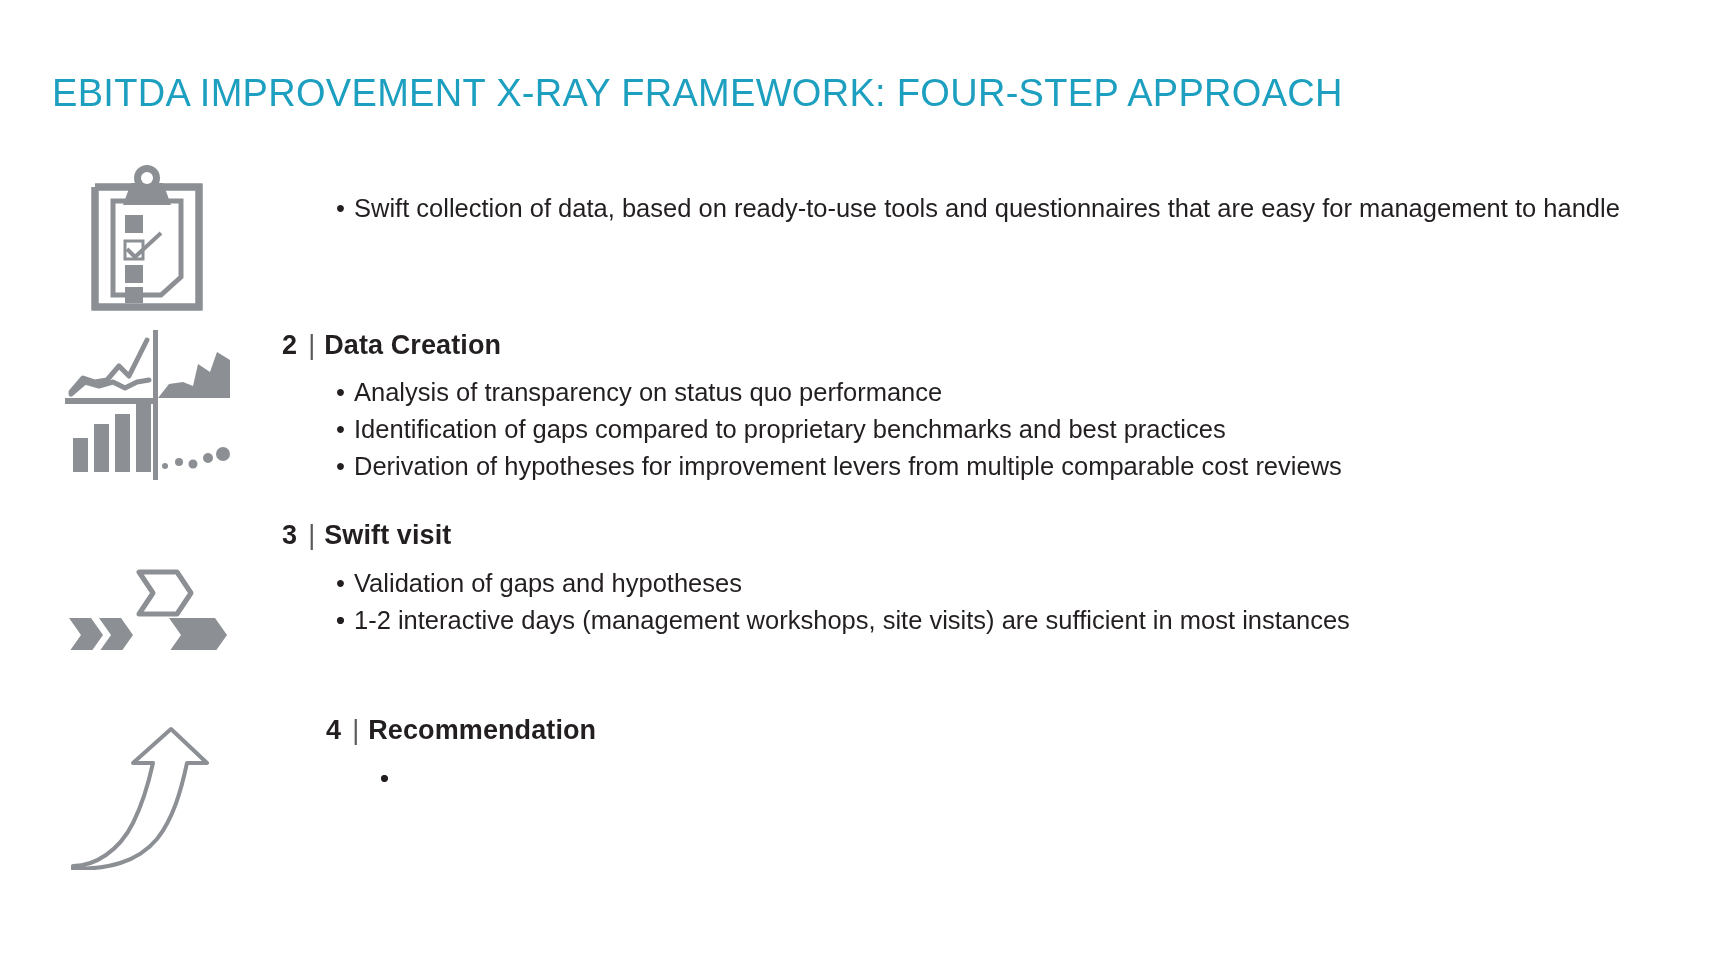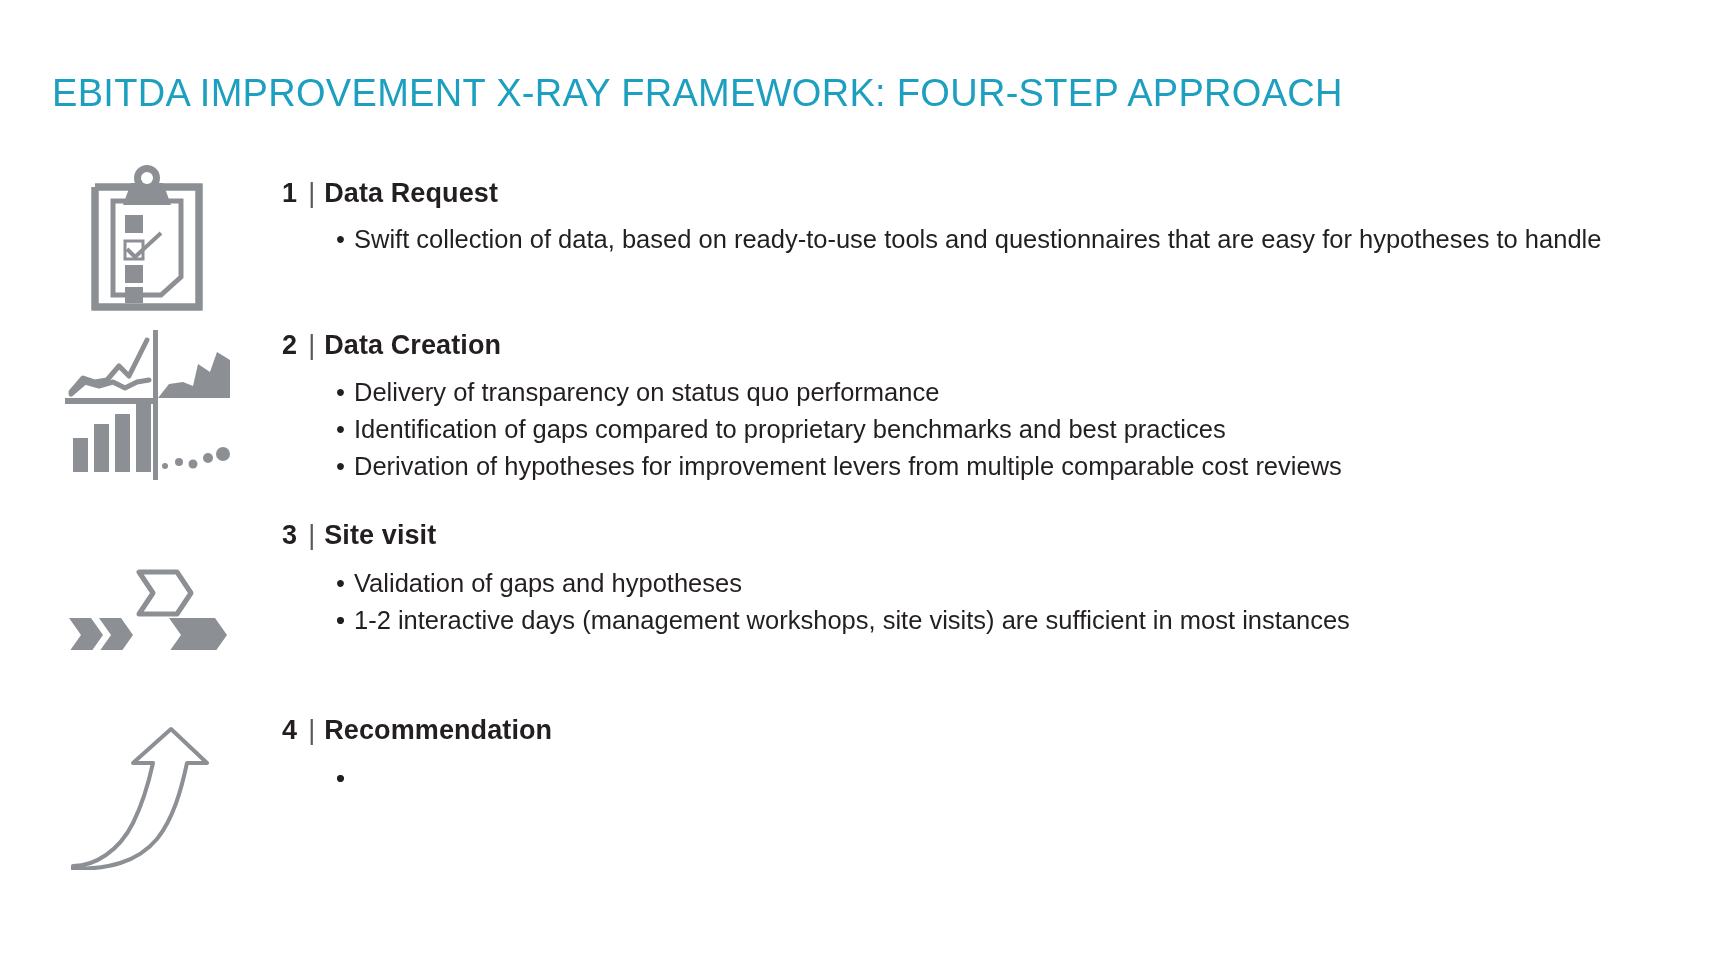--- a/index.html
+++ b/index.html
@@ -106,21 +106,21 @@
   #step-1 .bullets { margin-top: 12px; }
 
   #step-2 .step-body { top: 170px; }
   #step-2 .step-icon { top: 170px; }
   #step-2 .bullets { margin-top: 13px; }
 
   #step-3 .step-body { top: 360px; }
   #step-3 .step-icon { top: 400px; }
   #step-3 .bullets { margin-top: 14px; }
 
-  #step-4 .step-body { top: 555px; }
+  #step-4 .step-body { top: 555px; margin-left: 44px; }
   #step-4 .step-icon { top: 565px; }
   #step-4 .bullets { margin-top: 14px; }
 
   .icon-svg { display: block; }
 </style>
 </head>
 <body>
 
 <div class="slide">
 
@@ -143,27 +143,24 @@
           <circle cx="60" cy="13" r="6" fill="#ffffff"></circle>
 
           <rect x="38" y="50" width="18" height="18" fill="#8c9094"></rect>
           <rect x="38" y="76" width="18" height="18" fill="none" stroke="#8c9094" stroke-width="3"></rect>
           <path d="M40 84 L48 92 L74 68" fill="none" stroke="#8c9094" stroke-width="4"></path>
           <rect x="38" y="100" width="18" height="18" fill="#8c9094"></rect>
           <rect x="38" y="122" width="18" height="16" fill="#8c9094"></rect>
         </svg>
       </div>
       <div class="step-body">
-        <div class="step-head">
-          <span class="step-num">1</span><span class="step-sep">|</span><span class="step-label">Data Request</span>
-        </div>
         <ul class="bullets">
           <li class="bullet wrap">
             <span class="bullet-dot">•</span>
-            <span>Swift collection of data, based on ready-to-use tools and questionnaires that are easy for hypotheses to handle</span>
+            <span>Swift collection of data, based on ready-to-use tools and questionnaires that are easy for management to handle</span>
           </li>
         </ul>
       </div>
     </div>
 
     <div class="step" id="step-2">
       <div class="step-icon">
         <svg class="icon-svg" width="165" height="150" viewBox="0 0 165 150" aria-hidden="true">
 
           <rect x="0" y="68" width="88" height="6" fill="#8c9094"></rect>
@@ -186,21 +183,21 @@
           <circle cx="158" cy="124" r="7" fill="#8c9094"></circle>
         </svg>
       </div>
       <div class="step-body">
         <div class="step-head">
           <span class="step-num">2</span><span class="step-sep">|</span><span class="step-label">Data Creation</span>
         </div>
         <ul class="bullets">
           <li class="bullet">
             <span class="bullet-dot">•</span>
-            <span>Delivery of transparency on status quo performance</span>
+            <span>Analysis of transparency on status quo performance</span>
           </li>
           <li class="bullet">
             <span class="bullet-dot">•</span>
             <span>Identification of gaps compared to proprietary benchmarks and best practices</span>
           </li>
           <li class="bullet">
             <span class="bullet-dot">•</span>
             <span>Derivation of hypotheses for improvement levers from multiple comparable cost reviews</span>
           </li>
         </ul>
@@ -213,21 +210,21 @@
 
           <path d="M74 12 H112 L126 33 L112 54 H74 L88 33 Z" fill="#ffffff" stroke="#8c9094" stroke-width="5" stroke-linejoin="round"></path>
 
           <path d="M4 58 H26 L38 75 L26 92 H4 L16 75 Z" fill="#8c9094"></path>
           <path d="M34 58 H56 L68 75 L56 92 H34 L46 75 Z" fill="#8c9094"></path>
           <path d="M104 58 H150 L162 75 L150 92 H104 L116 75 Z" fill="#8c9094"></path>
         </svg>
       </div>
       <div class="step-body">
         <div class="step-head">
-          <span class="step-num">3</span><span class="step-sep">|</span><span class="step-label">Site visit</span>
+          <span class="step-num">3</span><span class="step-sep">|</span><span class="step-label">Swift visit</span>
         </div>
         <ul class="bullets">
           <li class="bullet">
             <span class="bullet-dot">•</span>
             <span>Validation of gaps and hypotheses</span>
           </li>
           <li class="bullet">
             <span class="bullet-dot">•</span>
           </li>
           <li class="bullet">

